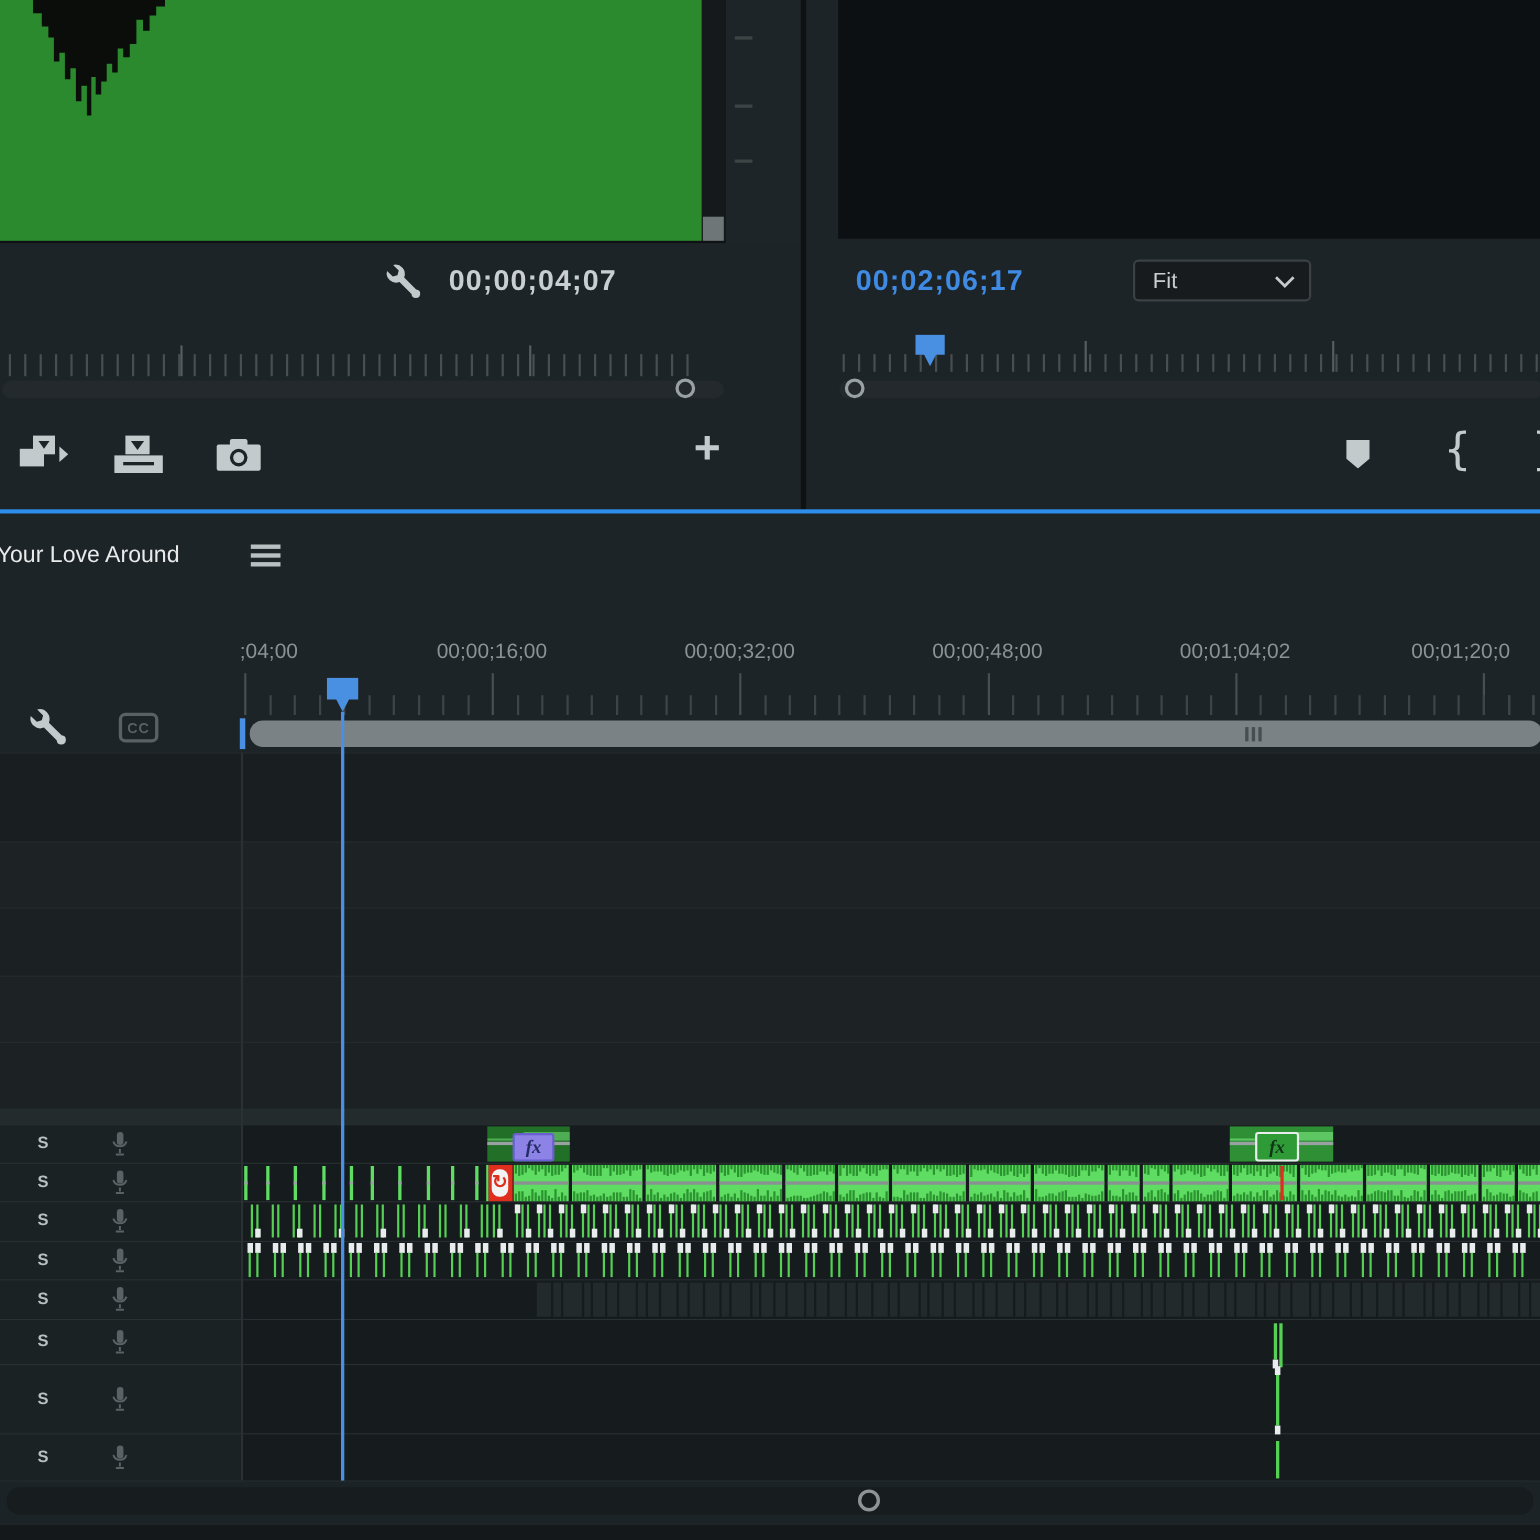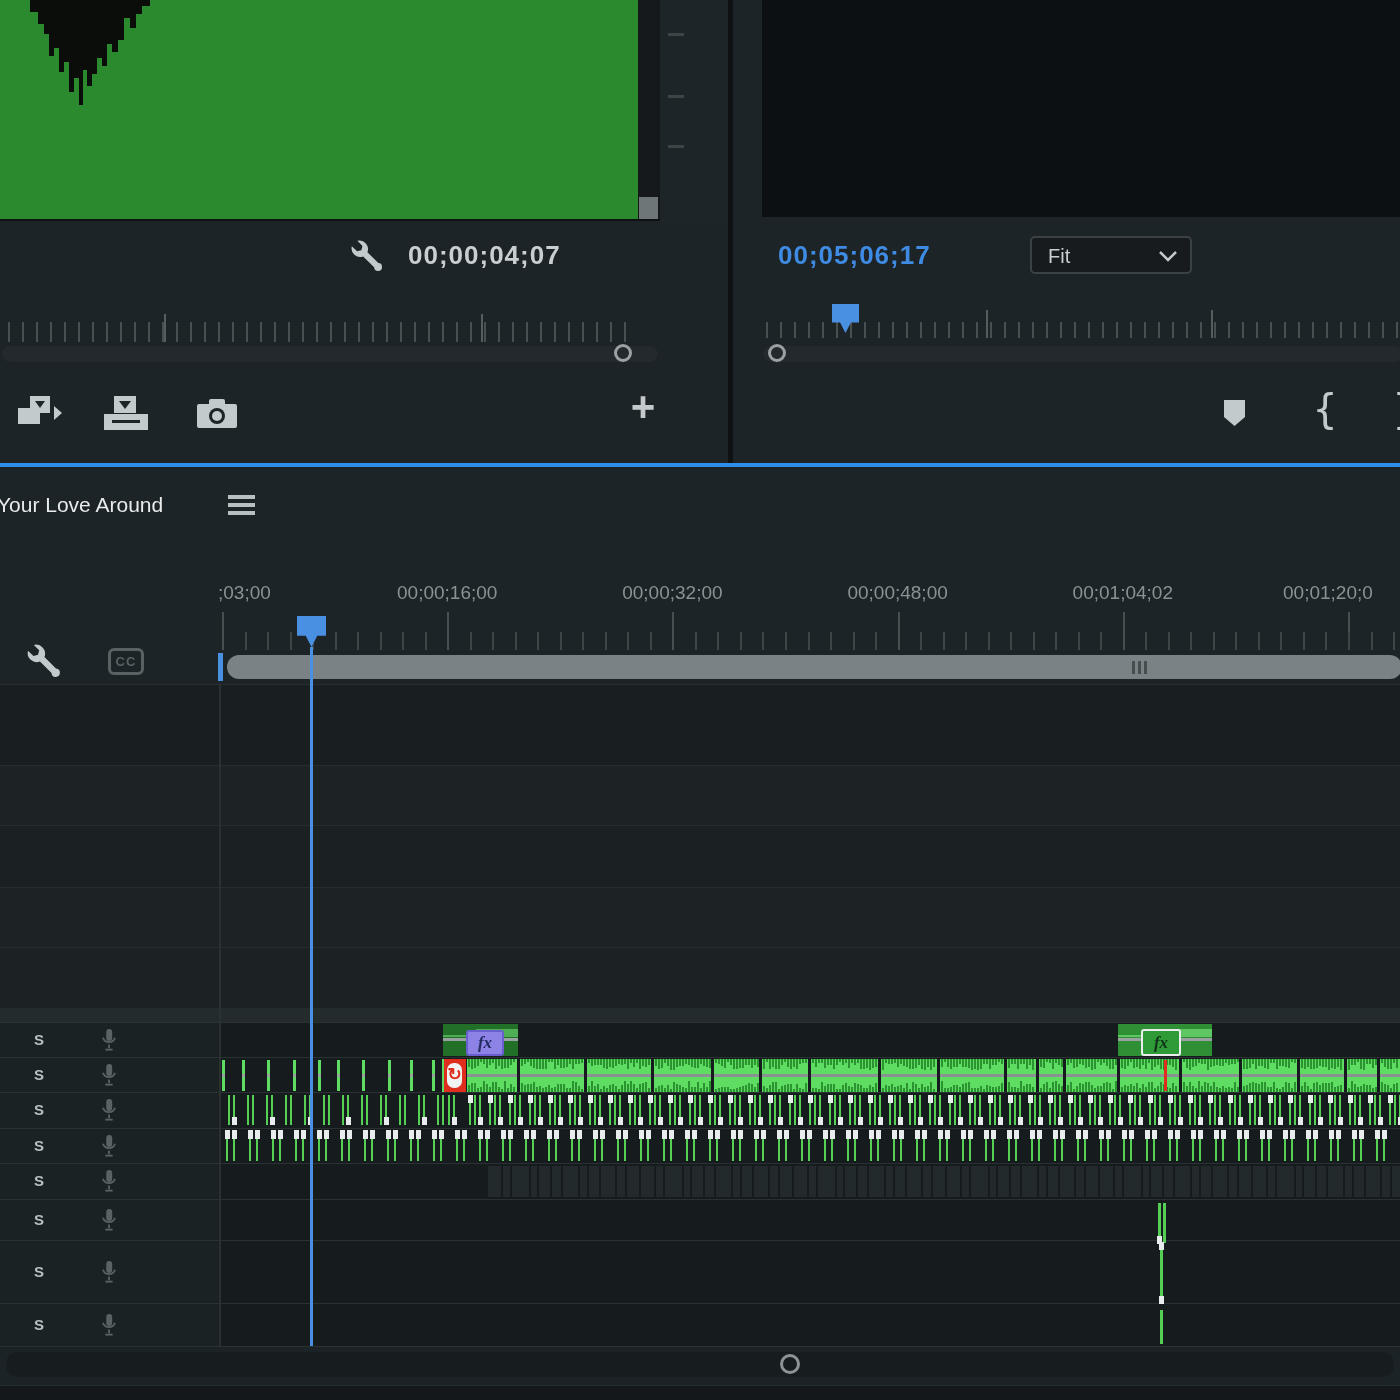--- a/index.html
+++ b/index.html
@@ -106,21 +106,21 @@
  <rect x="14" y="3" width="16" height="7" rx="2" fill="#c3cacc"></rect>
  <circle cx="22" cy="20" r="8" fill="#1d2427"></circle>
  <circle cx="22" cy="20" r="5" fill="#c3cacc"></circle>
         </svg>
       </div>
       <div class="abs" style="left: 626px; top: 388px; width: 34px; height: 40px; font-size: 42px; font-weight: 700; color: rgb(195, 202, 204); line-height: 38px; text-align: center;">+</div>
     </div>
     <div class="abs" style="left: 728px; top: 0px; width: 5px; height: 463px; background: rgb(15, 18, 19);"></div>
     <div class="abs" style="left: 733px; top: 0px; width: 667px; height: 463px; background: rgb(29, 36, 39);">
       <div class="abs" style="left: 29px; top: 0px; width: 638px; height: 217px; background: rgb(13, 16, 18);"></div>
-      <div class="abs tc" style="left: 45px; top: 240px; color: rgb(63, 139, 228);">00;05;06;17</div>
+      <div class="abs tc" style="left: 45px; top: 240px; color: rgb(63, 139, 228);">00;02;06;17</div>
       <div class="abs" style="left: 297px; top: 236px; width: 162px; height: 38px; border: 2px solid rgb(58, 66, 70); border-radius: 5px; box-sizing: border-box; background: rgb(23, 27, 29);">
         <div class="abs" style="left: 16px; top: 7px; font-size: 20px; color: rgb(201, 206, 208);">Fit</div>
         <svg width="20" height="12" viewBox="0 0 20 12" style="position:absolute;left:126px;top:12px">
           <path d="M2 2l8 8 8-8" stroke="#c3cacc" stroke-width="2.5" fill="none"></path>
         </svg>
       </div>
       <div class="abs" style="left: 0px; top: 300px; width: 667px; height: 40px; overflow: hidden;">
         <div class="abs" style="left: 33px; top: 22px; width: 2px; height: 16px; background: rgb(71, 79, 81);"></div>
         <div class="abs" style="left: 47px; top: 22px; width: 2px; height: 16px; background: rgb(71, 79, 81);"></div>
         <div class="abs" style="left: 61px; top: 22px; width: 2px; height: 16px; background: rgb(71, 79, 81);"></div>
@@ -189,21 +189,21 @@
         <div class="abs" style="left: 0px; top: 8px; width: 27px; height: 3.5px; background: rgb(185, 192, 194);"></div>
         <div class="abs" style="left: 0px; top: 16px; width: 27px; height: 3.5px; background: rgb(185, 192, 194);"></div>
       </div>
       <div class="abs" style="left: 26px; top: 176px; width: 36px; height: 36px;">
         <svg width="36" height="36" viewBox="0 0 24 24" style="transform:scaleX(-1)">
           <path fill="#c3cacc" d="M22.7 5.2a6 6 0 0 1-8 7.1L7 20a2.8 2.8 0 1 1-3-3l7.7-7.7a6 6 0 0 1 7.1-8l-3.6 3.6.8 3 3 .8z"></path>
         </svg>
       </div>
       <div class="abs" style="left: 108px; top: 181px; width: 36px; height: 27px; border: 3px solid rgb(89, 97, 99); border-radius: 6px; box-sizing: border-box; text-align: center; font-size: 13px; font-weight: 700; color: rgb(89, 97, 99); line-height: 21px; letter-spacing: 1px;">CC</div>
       <div class="abs" style="left: 0px; top: 113px; width: 1400px; height: 72px; overflow: hidden;">
-        <div class="abs" style="top: 2px; font-size: 19px; color: rgb(138, 146, 148); white-space: nowrap; left: 218px;">;03;00</div>
+        <div class="abs" style="top: 2px; font-size: 19px; color: rgb(138, 146, 148); white-space: nowrap; left: 218px;">;04;00</div>
         <div class="abs" style="top: 2px; font-size: 19px; color: rgb(138, 146, 148); white-space: nowrap; left: 447.2px; transform: translateX(-50%);">00;00;16;00</div>
         <div class="abs" style="top: 2px; font-size: 19px; color: rgb(138, 146, 148); white-space: nowrap; left: 672.4px; transform: translateX(-50%);">00;00;32;00</div>
         <div class="abs" style="top: 2px; font-size: 19px; color: rgb(138, 146, 148); white-space: nowrap; left: 897.6px; transform: translateX(-50%);">00;00;48;00</div>
         <div class="abs" style="top: 2px; font-size: 19px; color: rgb(138, 146, 148); white-space: nowrap; left: 1122.8px; transform: translateX(-50%);">00;01;04;02</div>
         <div class="abs" style="top: 2px; font-size: 19px; color: rgb(138, 146, 148); white-space: nowrap; left: 1283px; transform: none;">00;01;20;0</div>
         <div class="abs" style="left: 222px; top: 32px; width: 2px; height: 38px; background: rgb(71, 79, 81);"></div>
         <div class="abs" style="left: 244.52px; top: 52px; width: 2px; height: 18px; background: rgb(61, 69, 71);"></div>
         <div class="abs" style="left: 267.04px; top: 52px; width: 2px; height: 18px; background: rgb(61, 69, 71);"></div>
         <div class="abs" style="left: 289.56px; top: 52px; width: 2px; height: 18px; background: rgb(61, 69, 71);"></div>
         <div class="abs" style="left: 312.08px; top: 52px; width: 2px; height: 18px; background: rgb(61, 69, 71);"></div>

